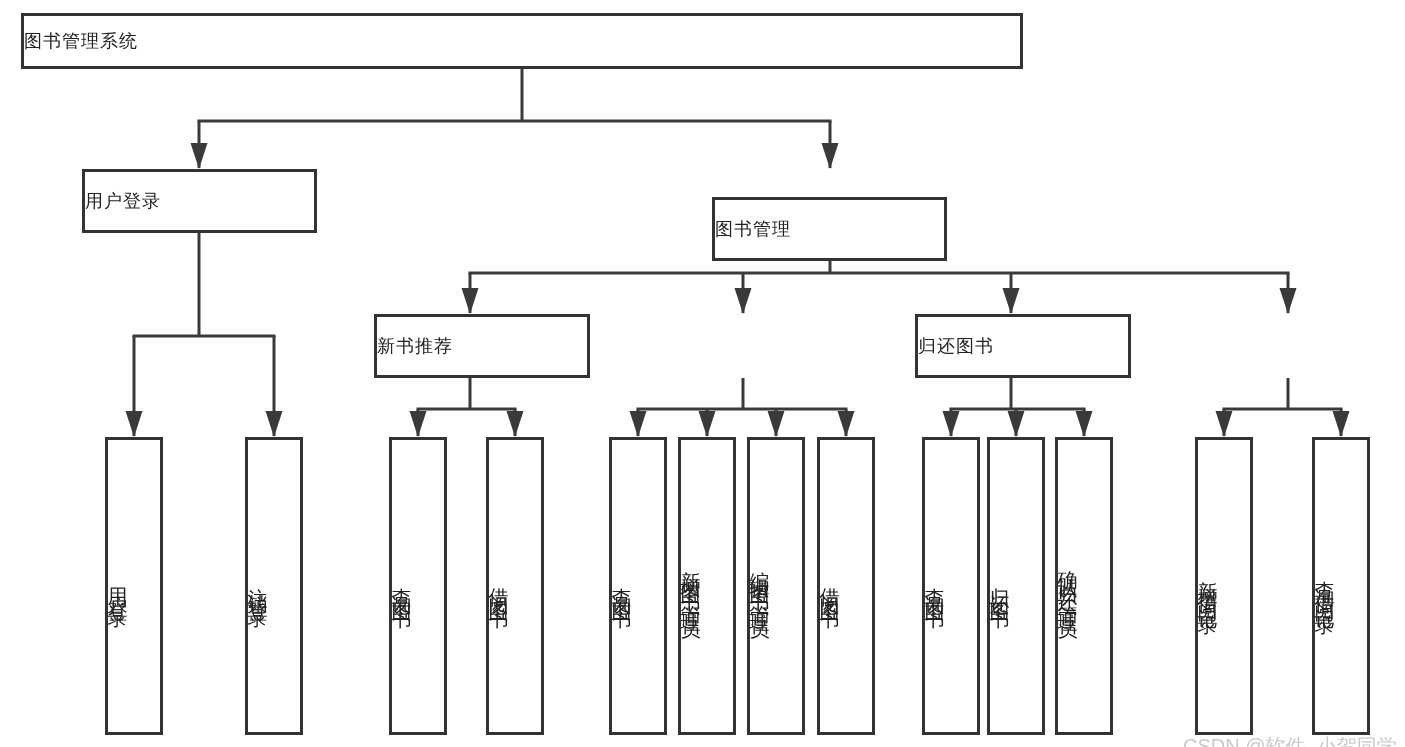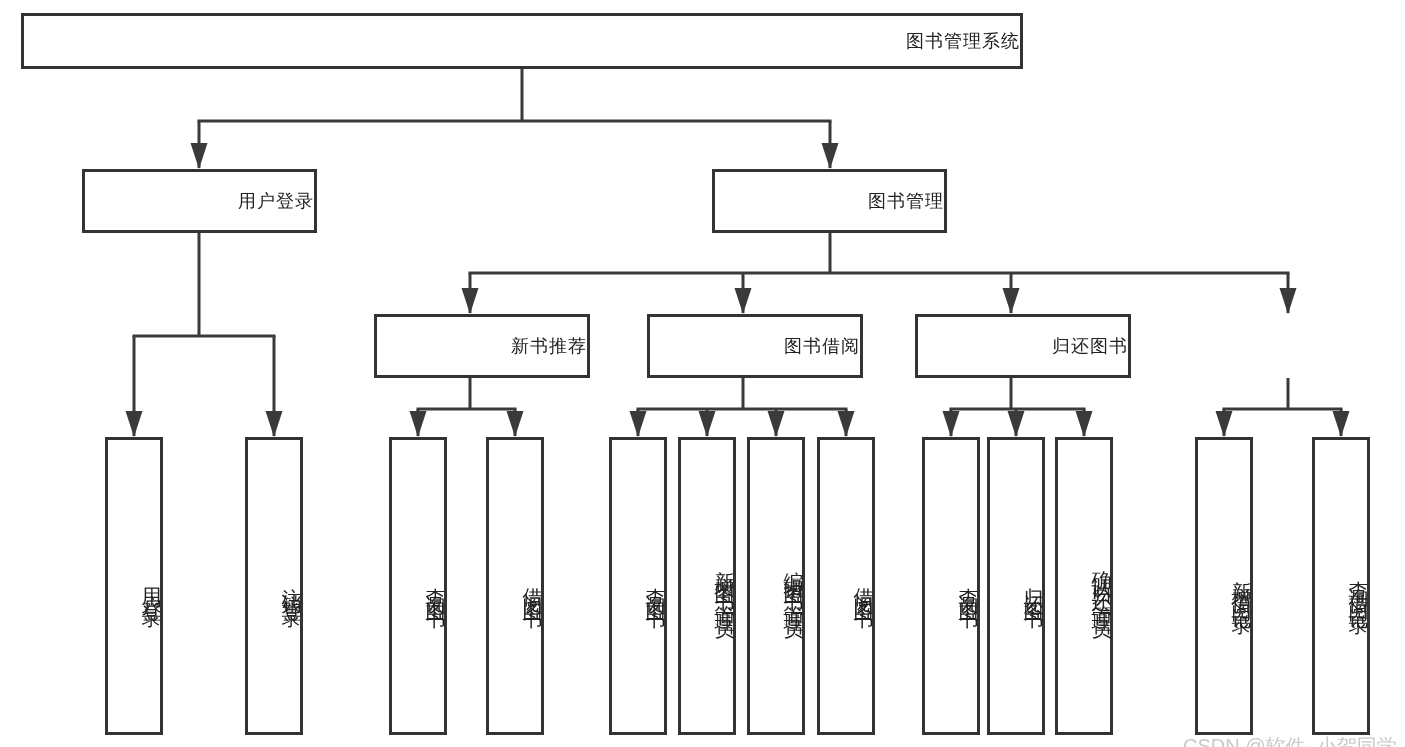--- a/index.html
+++ b/index.html
@@ -22,24 +22,23 @@
     height: 747px;
     z-index: 1;
   }
   .box {
     position: absolute;
     box-sizing: border-box;
     border: 3px solid #333333;
     background: #ffffff;
     display: flex;
     align-items: center;
-    justify-content: flex-end;
+    justify-content: flex-start;
     z-index: 2;
     color: #222222;
-    font-family: Liberation Mono, monospace;
   }
   .box .hlabel {
     font-size: 18px;
     letter-spacing: 1px;
     white-space: nowrap;
   }
   .root  { left: 21px;  top: 13px;  width: 1002px; height: 56px; }
   .lvl2  { top: 169px; width: 235px; height: 64px; }
   .lvl3  { top: 314px; width: 216px; height: 64px; margin-left: 12px; }
   .leaf  { top: 437px; width: 58px;  height: 298px; }
@@ -117,29 +116,26 @@
     </g>
   </svg>
 
   <div class="box root">
     <span class="hlabel">图书管理系统</span>
   </div>
 
   <div class="box lvl2" style="left:82px;">
     <span class="hlabel">用户登录</span>
   </div>
-  <div class="box lvl2" style="left:712px;">
+  <div class="box lvl2" style="left:712px;margin-top:28px;">
     <span class="hlabel">图书管理</span>
   </div>
 
   <div class="box lvl3" style="left:362px;">
     <span class="hlabel">新书推荐</span>
-  </div>
-  <div class="box lvl3" style="left:635px;">
-    <span class="hlabel">图书借阅</span>
   </div>
   <div class="box lvl3" style="left:903px;">
     <span class="hlabel">归还图书</span>
   </div>
 
   <div class="box leaf" style="left:105px;">
     <span class="vtext">用户登录</span>
   </div>
   <div class="box leaf" style="left:245px;">
     <span class="vtext">注销登录</span>

